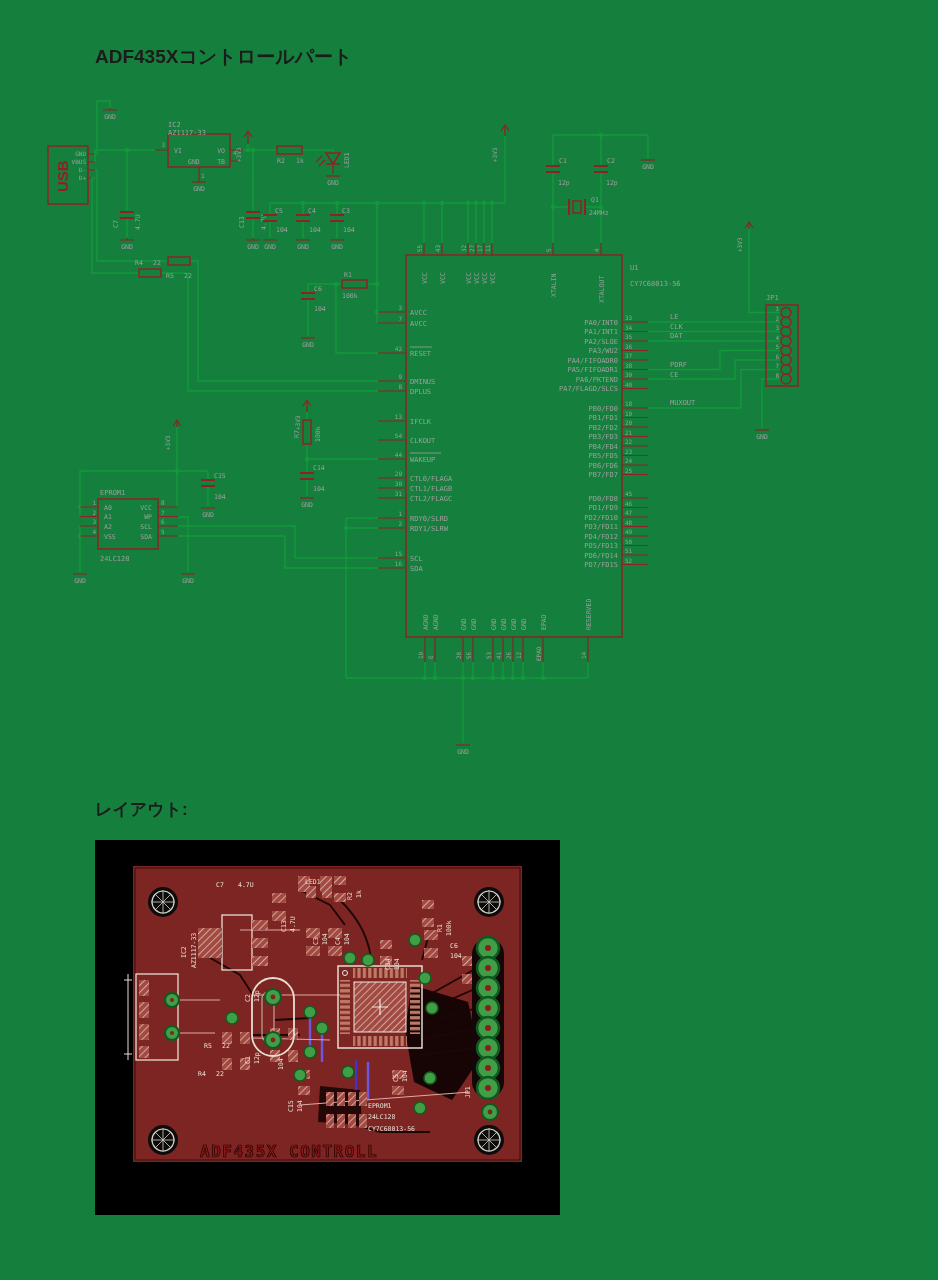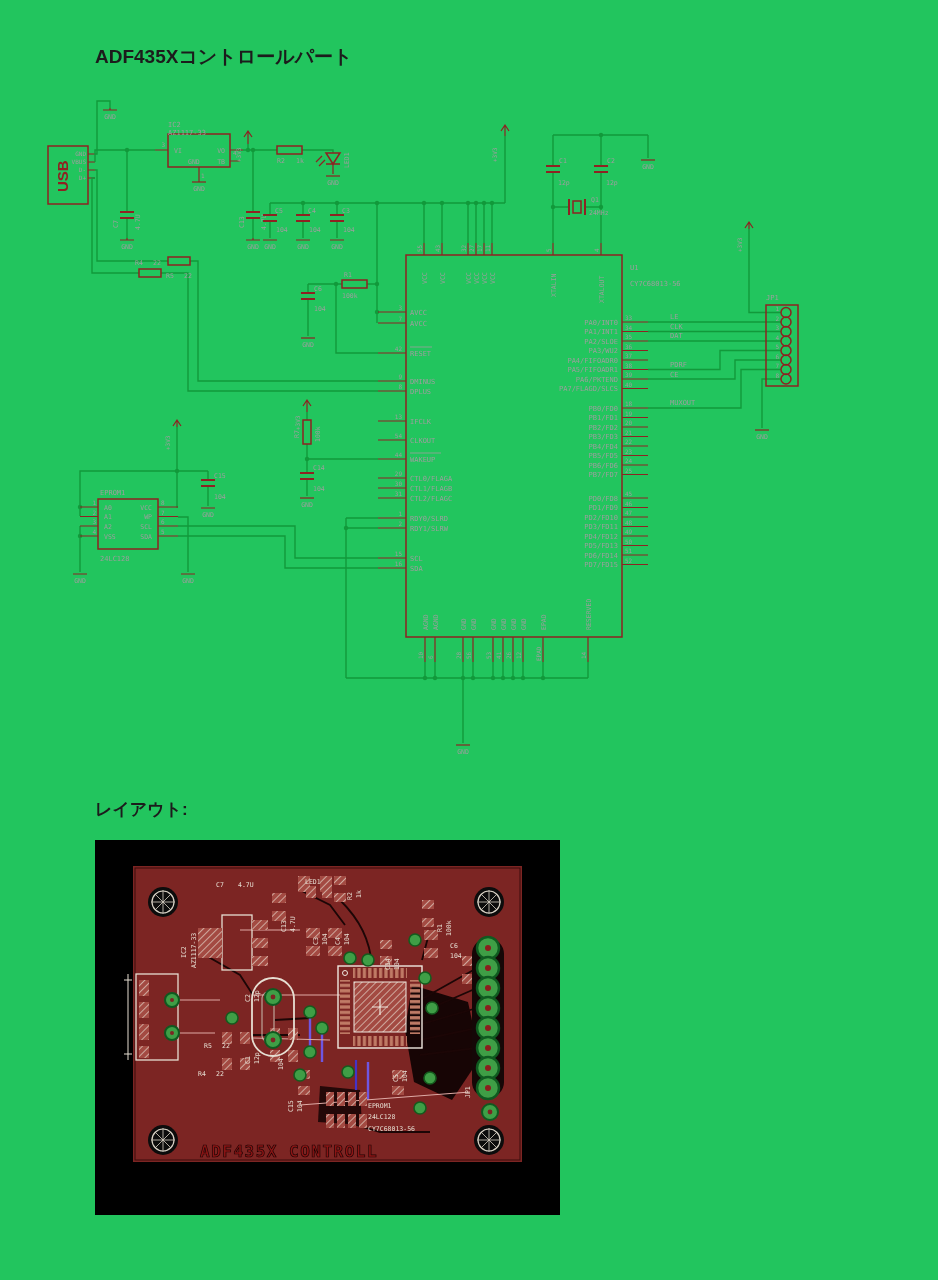--- a/index.html
+++ b/index.html
@@ -1,16 +1,16 @@
 <!DOCTYPE html>
 <html><head>
 <meta charset="utf-8">
 <style>
   html,body{margin:0;padding:0;background:#fff;}
-  #page{position:relative;width:938px;height:1280px;background:#22c55e;overflow:hidden;
+  #page{position:relative;width:938px;height:1280px;background:#15803d;overflow:hidden;
         font-family:"DejaVu Sans Mono",monospace;}
   svg{position:absolute;left:0;top:0;}
   .title{font-family:"Liberation Sans",sans-serif;font-weight:bold;font-size:19px;fill:#1c1c1c;}
   .sect{font-family:"Liberation Sans",sans-serif;font-weight:bold;font-size:17px;fill:#1c1c1c;}
   .w{stroke:#12993b;stroke-width:1.4;fill:none;}
   .p{stroke:#8e2222;stroke-width:1.2;fill:none;}
   .sym{stroke:#8e2222;stroke-width:1.5;fill:none;}
   .plate{stroke:#8e2222;stroke-width:2;fill:none;}
   .dot{fill:#12993b;}
   .t{font-size:7px;fill:#9e9e9e;}

